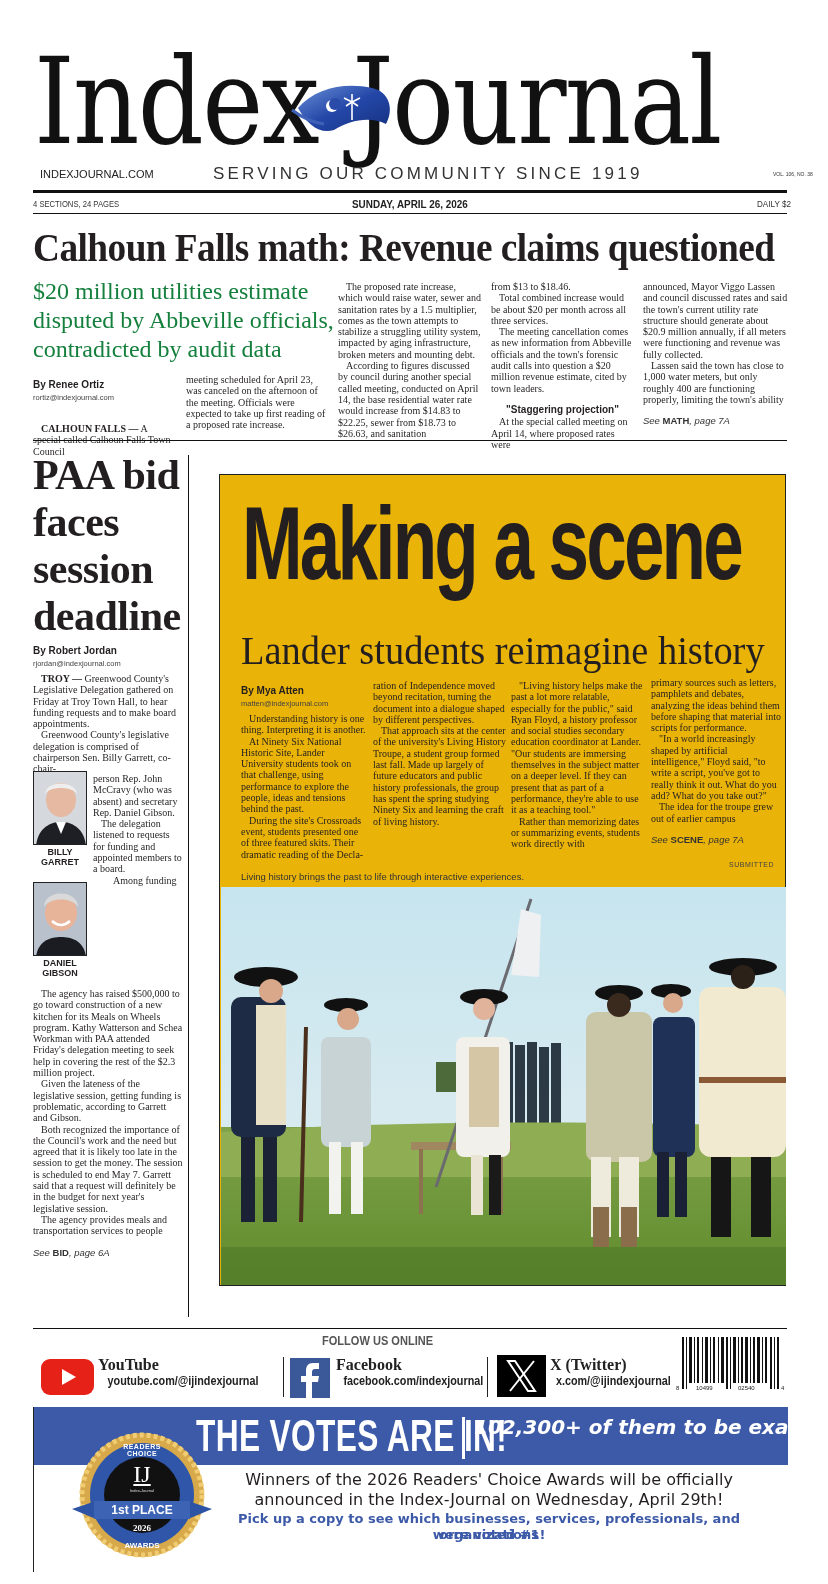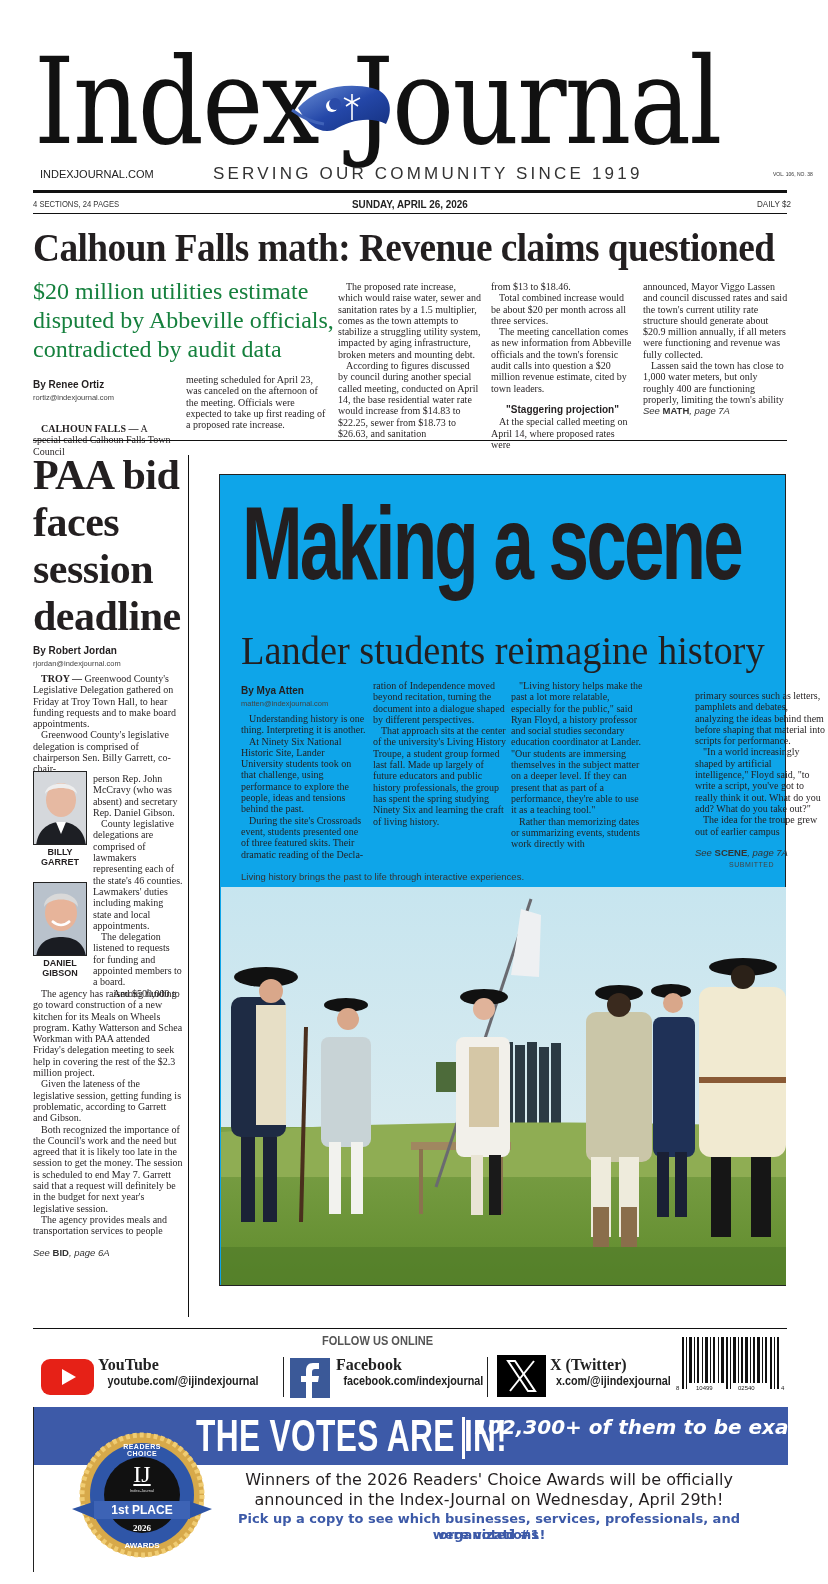--- a/index.html
+++ b/index.html
@@ -34,21 +34,21 @@
 
   .rule-mid { left: 33px; top: 440px; width: 754px; height: 1px; background: #111; }
 
   
   .paa-head { left: 33px; top: 452px; width: 150px; font-size: 42px; font-weight: bold; line-height: 47px; color: #231f20; letter-spacing: -0.5px; }
   .col-divider { left: 188px; top: 455px; width: 1px; height: 862px; background: #111; }
   .mug { width: 54px; height: 74px; border: 1px solid #222; overflow: hidden; position: relative; background: #cfd2d6; }
   .mug-cap { font-family: "Liberation Sans", sans-serif; font-weight: bold; font-size: 9px; line-height: 10px; text-align: center; width: 54px; margin-top: 2px; }
 
   
-  .feature { left: 219px; top: 474px; width: 567px; height: 812px; background: #0ea5e9; border: 1px solid #222; }
+  .feature { left: 219px; top: 474px; width: 567px; height: 812px; background: #eab308; border: 1px solid #222; }
   .feature-head { left: 22px; top: 14px; font-family: "Liberation Sans", sans-serif; font-weight: bold; font-size: 104px; line-height: 108px; letter-spacing: -4px; color: #231f20; transform: scaleX(0.7); transform-origin: left top; white-space: nowrap; }
   .feature-deck { left: 21px; top: 154px; font-size: 40px; line-height: 44px; color: #231f20; white-space: nowrap; transform: scaleX(0.96); transform-origin: left; }
   .credit { font-family: "Liberation Sans", sans-serif; font-size: 7px; color: #444; letter-spacing: 0.5px; }
   .caption { font-family: "Liberation Sans", sans-serif; font-size: 9.5px; color: #333; }
   .photo { left: 1px; top: 412px; width: 565px; height: 398px; overflow: hidden; }
 
   
   .rule-foot { left: 33px; top: 1328px; width: 754px; height: 1px; background: #111; }
   .follow { left: 322px; top: 1333px; font-family: "Liberation Sans", sans-serif; font-weight: bold; font-size: 13px; color: #555; transform: scaleX(0.85); transform-origin: left; }
   .social-name { font-family: Liberation Serif, serif; font-weight: bold; font-size: 16px; color: #222; text-align: left; }
@@ -119,21 +119,21 @@
 <div class="abs body-text" style="left:491px;top:281px;width:143px;">
   <p class="nb">from $13 to $18.46.</p>
   <p>Total combined increase would be about $20 per month across all three services.</p>
   <p>The meeting cancellation comes as new information from Abbeville officials and the town's forensic audit calls into question a $20 million revenue estimate, cited by town leaders.</p>
   <div class="subhead">"Staggering projection"</div>
   <p>At the special called meeting on April 14, where proposed rates were</p>
 </div>
 <div class="abs body-text" style="left:643px;top:281px;width:145px;">
   <p class="nb">announced, Mayor Viggo Lassen and council discussed rates and said the town's current utility rate structure should generate about $20.9 million annually, if all meters were functioning and revenue was fully collected.</p>
   <p>Lassen said the town has close to 1,000 water meters, but only roughly 400 are functioning properly, limiting the town's ability</p>
-  <div class="jump" style=""><span>See </span><b>MATH</b><span>, page 7A</span></div>
+  <div class="jump" style="margin-top:10px;"><span>See </span><b>MATH</b><span>, page 7A</span></div>
 </div>
 <div class="abs rule-mid"></div>
 
 <div class="abs paa-head">PAA bid faces session deadline</div>
 <div class="abs" style="left:33px;top:640px;width:150px;">
   <span class="byline-name">By Robert Jordan</span>
   <span class="byline-email">rjordan@indexjournal.com</span>
 </div>
 <div class="abs body-text" style="left:33px;top:673px;width:150px;">
   <p><b>TROY —</b> <span>Greenwood County's Legislative Delegation gathered on Friday at Troy Town Hall, to hear funding requests and to make board appointments.</span></p>
@@ -146,21 +146,20 @@
         <ellipse cx="27" cy="28" rx="15" ry="17" fill="#e6b9a2"></ellipse>
         <path d="M11 22 C 12 8, 42 8, 43 22 C 38 14, 16 14, 11 22Z" fill="#eee"></path>
         <path d="M2 74 C 4 56, 16 50, 27 50 C 38 50, 50 56, 52 74Z" fill="#1d1f24"></path>
         <path d="M22 50 L27 62 L32 50Z" fill="#fff"></path>
       </svg>
   </div>
   <div class="mug-cap"><span>BILLY</span><br><span>GARRET</span></div>
 </div>
 <div class="abs body-text" style="left:93px;top:773px;width:90px;">
   <p class="nb">person Rep. John McCravy (who was absent) and secretary Rep. Daniel Gibson.</p>
-  <p>County legislative delegations are comprised of lawmakers representing each of the state's 46 counties. Lawmakers' duties including making state and local appointments.</p>
   <p>The delegation listened to requests for funding and appointed members to a board.</p>
   <p style="text-indent:20px">Among funding</p>
 </div>
 <div class="abs" style="left:33px;top:882px;">
   <div class="mug">
     <svg width="54" height="74" viewBox="0 0 54 74">
         <rect width="54" height="74" fill="#b9c2cc"></rect>
         <ellipse cx="27" cy="30" rx="16" ry="18" fill="#e7b49a"></ellipse>
         <path d="M10 24 C 10 6, 44 6, 44 24 C 38 14, 16 14, 10 24Z" fill="#d9d9d9"></path>
         <path d="M18 38 Q27 46 36 38" stroke="#fff" stroke-width="2.5" fill="none"></path>
@@ -191,21 +190,21 @@
       <p>During the site's Crossroads event, students presented one of three featured skits. Their dramatic reading of the Decla-</p>
   </div>
   <div class="abs body-text" style="left:153px;top:205px;width:133px;">
     <p class="nb">ration of Independence moved beyond recitation, turning the document into a dialogue shaped by different perspectives.</p>
       <p>That approach sits at the center of the university's Living History Troupe, a student group formed last fall. Made up largely of future educators and public history professionals, the group has spent the spring studying Ninety Six and learning the craft of living history.</p>
   </div>
   <div class="abs body-text" style="left:291px;top:205px;width:134px;">
     <p>"Living history helps make the past a lot more relatable, especially for the public," said Ryan Floyd, a history professor and social studies secondary education coordinator at Lander. "Our students are immersing themselves in the subject matter on a deeper level. If they can present that as part of a performance, they're able to use it as a teaching tool."</p>
       <p>Rather than memorizing dates or summarizing events, students work directly with</p>
   </div>
-  <div class="abs body-text" style="left:431px;top:215px;width:130px;margin-left:44px;">
+  <div class="abs body-text" style="left:431px;top:202px;width:130px;">
     <p class="nb">primary sources such as letters, pamphlets and debates, analyzing the ideas behind them before shaping that material into scripts for performance.</p>
       <p>"In a world increasingly shaped by artificial intelligence," Floyd said, "to write a script, you've got to really think it out. What do you add? What do you take out?"</p>
       <p>The idea for the troupe grew out of earlier campus</p>
     <div class="jump" style="margin-top:10px;"><span>See </span><b>SCENE</b><span>, page 7A</span></div>
   </div>
   <div class="abs credit" style="left:509px;top:386px;">SUBMITTED</div>
   <div class="abs caption" style="left:21px;top:396px;">Living history brings the past to life through interactive experiences.</div>
   <div class="abs photo">
     <svg width="565" height="398" viewBox="0 0 565 398">
       <defs>

